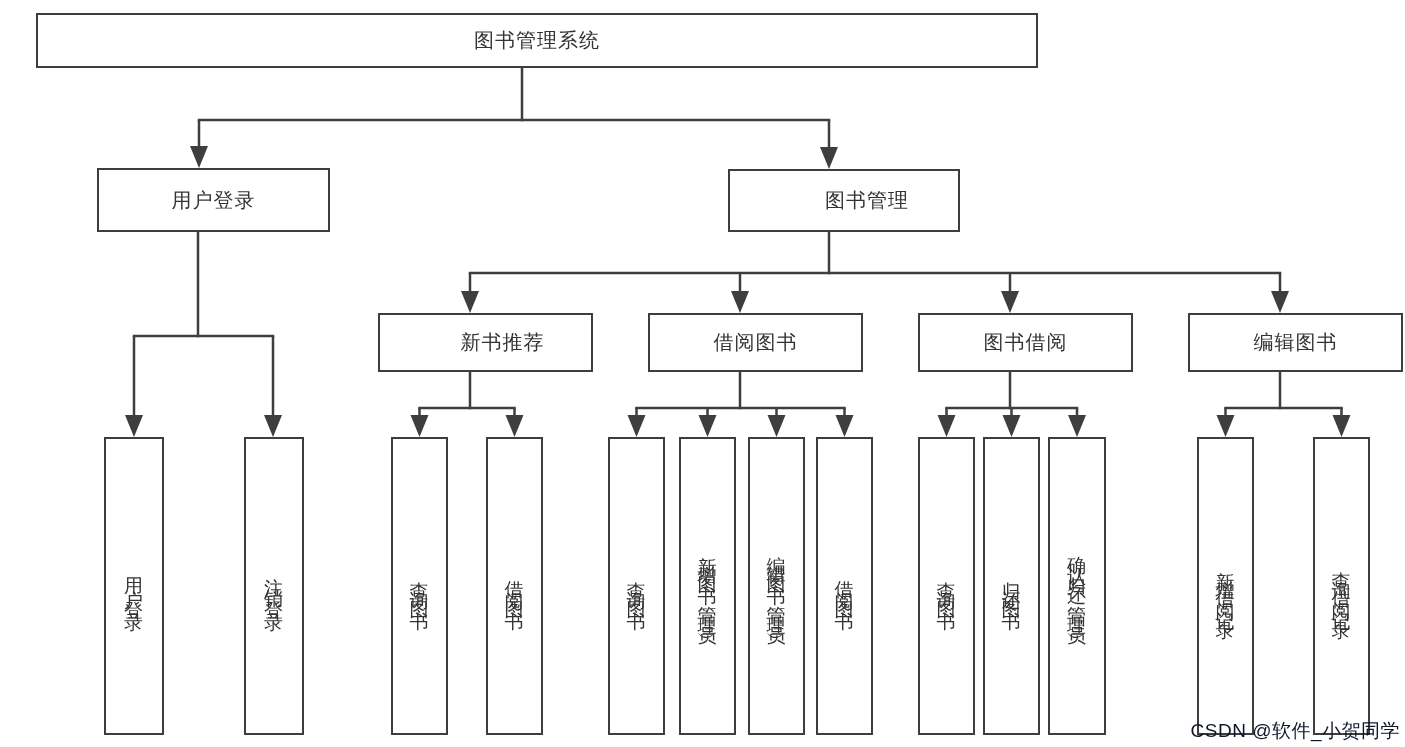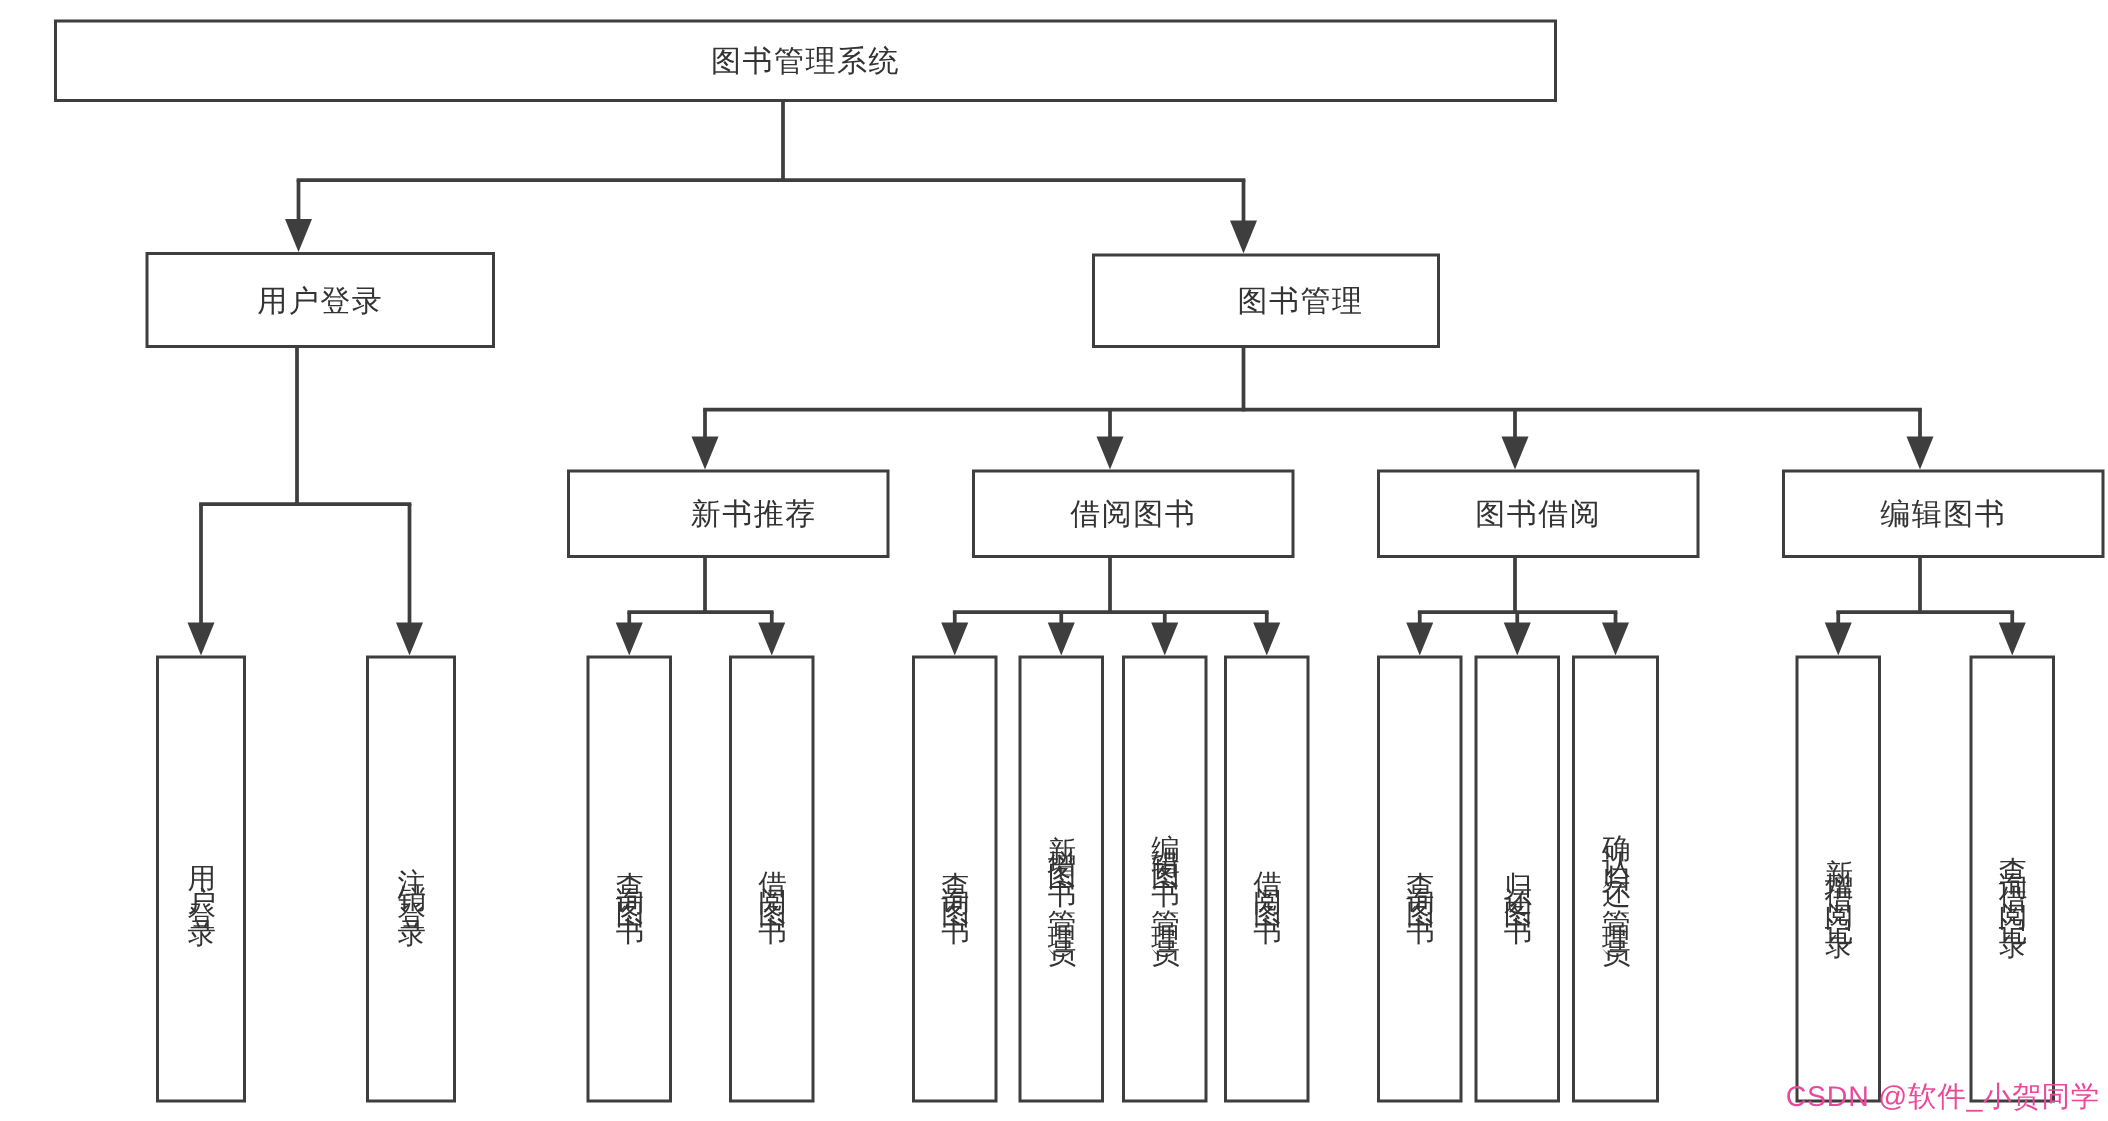--- a/index.html
+++ b/index.html
@@ -38,21 +38,21 @@
     font-size:19px;
     letter-spacing:10px;
     line-height:1;
     white-space:nowrap;
   }
   .leaf.wide{letter-spacing:12px;}
   .watermark{
     position:absolute;
     right:5px;bottom:3px;
     font-size:19px;
-    color:#ec4899;
+    color:#0f172a;
     letter-spacing:0.5px;
     white-space:nowrap;
   }
 </style>
 </head>
 <body>
 
 <div id="canvas">
 
   <svg id="wires" viewBox="0 0 1405 747" xmlns="http://www.w3.org/2000/svg">

